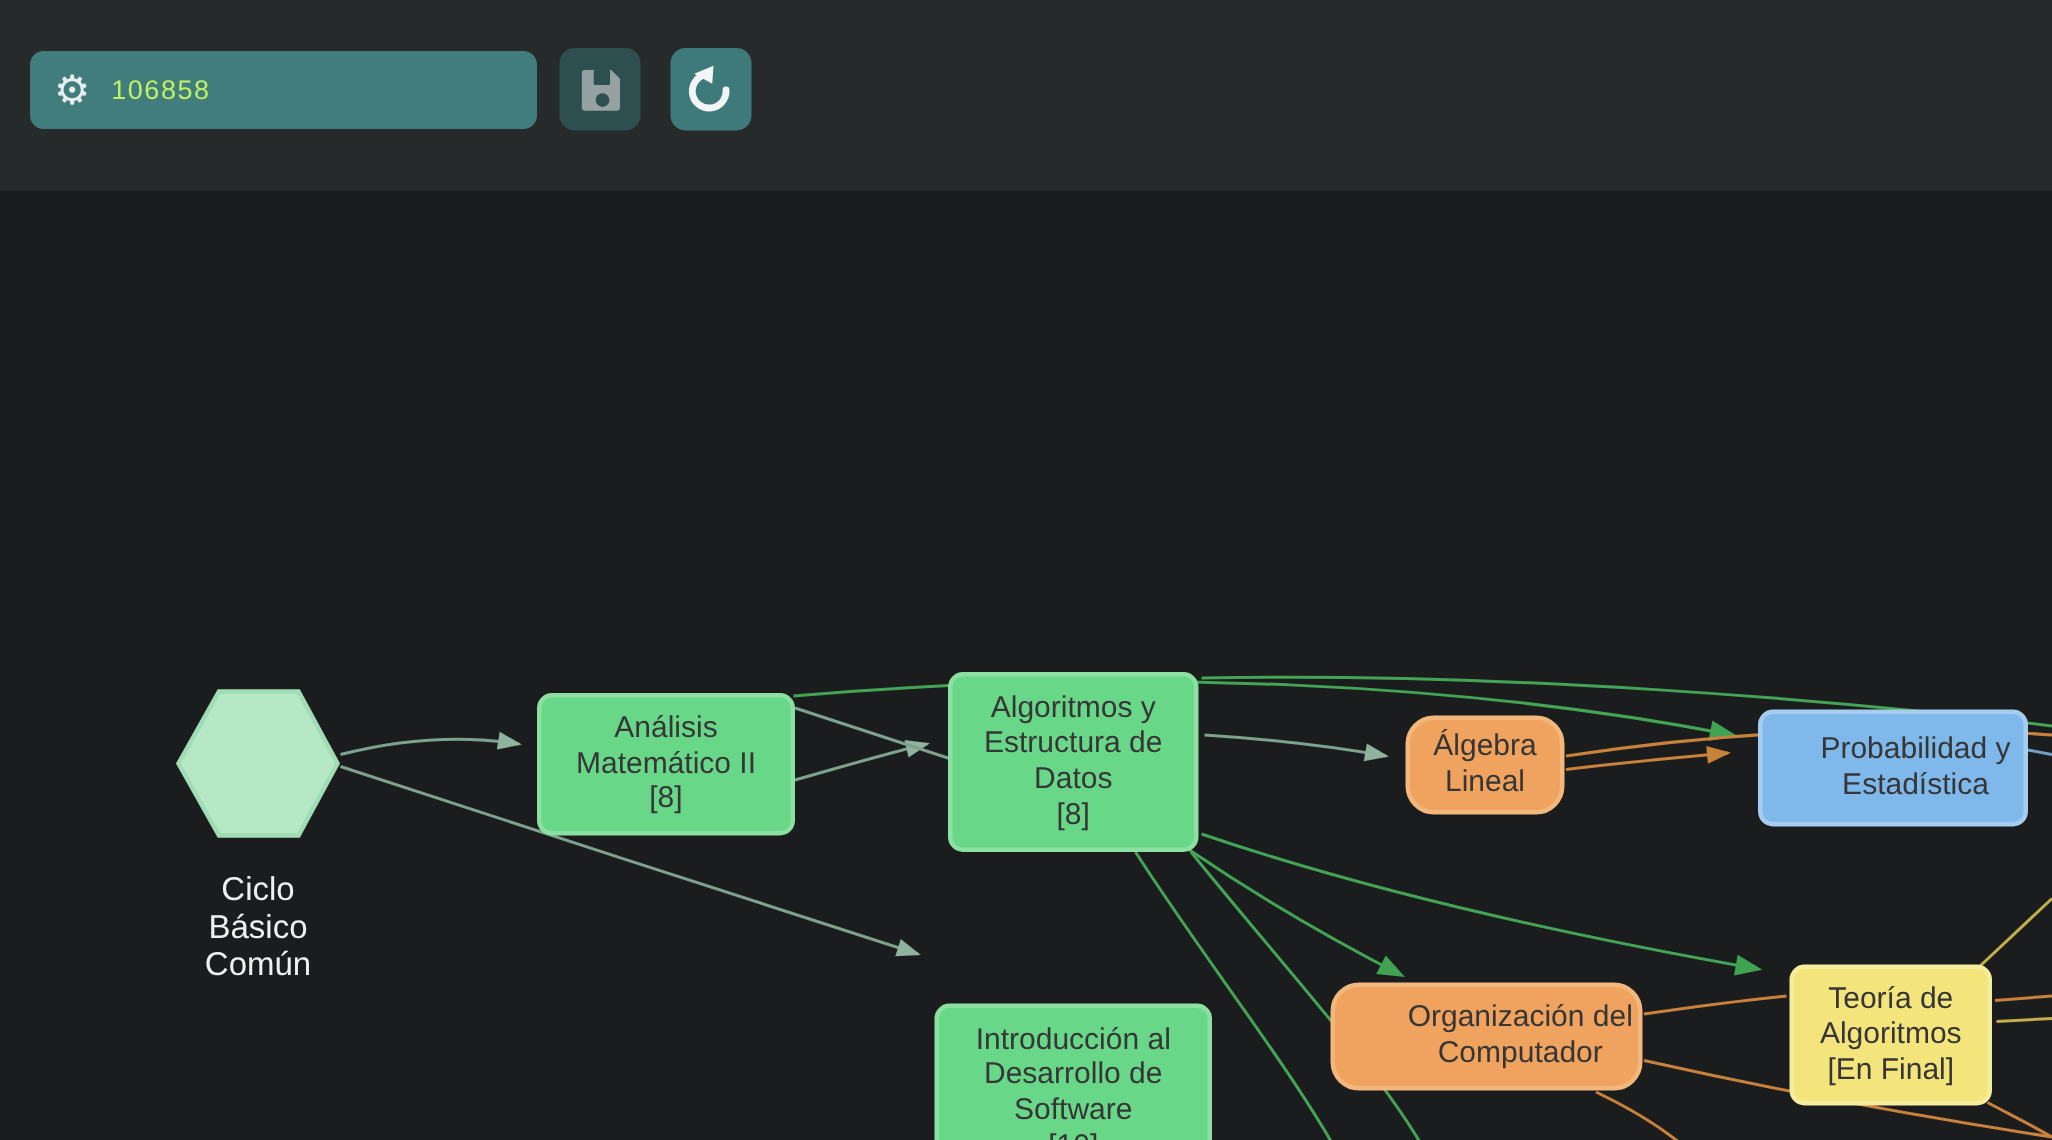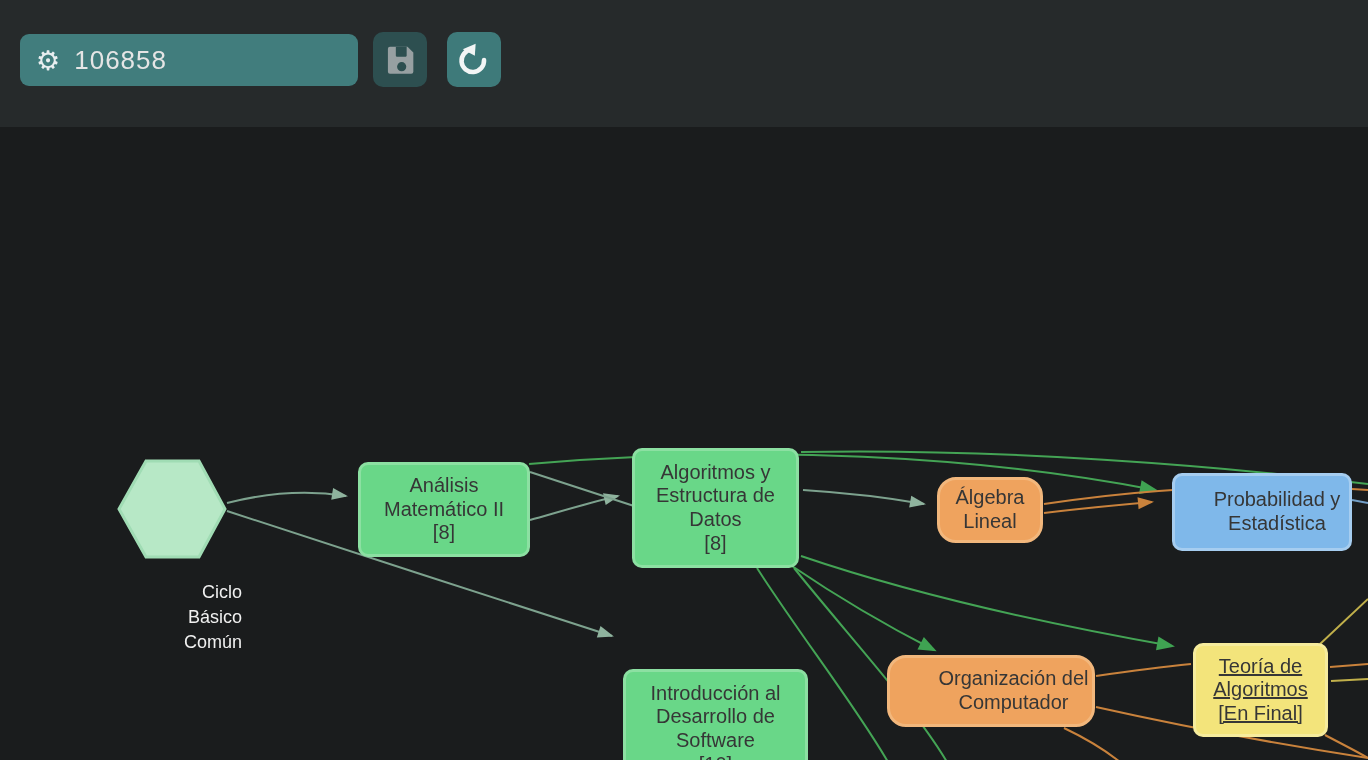--- a/index.html
+++ b/index.html
@@ -17,21 +17,21 @@
     position:absolute;left:20px;top:34px;width:338px;height:52px;
     background:#417d7d;border-radius:9px;
     display:flex;align-items:center;gap:12px;padding-left:16px;box-sizing:border-box;
   }
   .gear{
     font-family:"DejaVu Sans", sans-serif;
     font-size:27px;color:#e9eef0;line-height:1;user-select:none;
   }
   .code-input{
     background:transparent;border:none;outline:none;
-    color:#e5e5e5;font-size:26px;letter-spacing:1px;width:240px;
+    color:#bef264;font-size:18px;letter-spacing:1px;width:240px;
     font-family:"Liberation Sans", sans-serif;
   }
   .tb-btn{
     position:absolute;top:32px;width:54px;height:55px;border:none;
     border-radius:10px;cursor:pointer;display:flex;align-items:center;justify-content:center;
     padding:0;
   }
   .btn-save{left:373px;background:#2d4f50;}
   .btn-reset{left:447px;background:#3e7a7a;}
   
@@ -44,21 +44,21 @@
     text-align:center;font-size:20px;line-height:1.18;color:#363636;
     white-space:pre-line;
   }
   .n-green {background:#69d788;border-color:#8ce0a2;}
   .n-orange{background:#efa35e;border-color:#f2b77c;border-radius:19px;}
   .n-blue  {background:#7fb8ea;border-color:#a6cdf0;}
   .n-yellow{background:#f3e47b;border-color:#f6ec9d;}
   .hex{position:absolute;left:116px;top:458px;z-index:2;cursor:pointer;}
   .hex-label{
     position:absolute;left:102px;top:580px;width:140px;z-index:2;
-    text-align:right;color:#f0f0f0;font-size:18px;line-height:25px;
+    text-align:center;color:#f0f0f0;font-size:22px;line-height:25px;
     white-space:pre-line;
   }
 </style>
 </head>
 <body>
 
 <div class="toolbar">
   <div class="code-group">
     <span class="gear">⚙</span>
     <input class="code-input" type="text" value="106858" style="">
@@ -156,15 +156,15 @@
 Estadística</div>
 
 <div class="node n-green" style="left:623px; top:632px; width:185px; height:120px;margin-top:37px;">Introducción al
 Desarrollo de
 Software
 [10]</div>
 
 <div class="node n-orange" style="left:887px; top:655px; width:208px; height:72px;padding-left:45px;">Organización del
 Computador</div>
 
-<div class="node n-yellow" style="left:1193px; top:643px; width:135px; height:94px;text-decoration:underline;">Teoría de
+<div class="node n-yellow" style="left:1193px; top:643px; width:135px; height:94px;">Teoría de
 Algoritmos
 [En Final]</div>
 
 </body></html>

